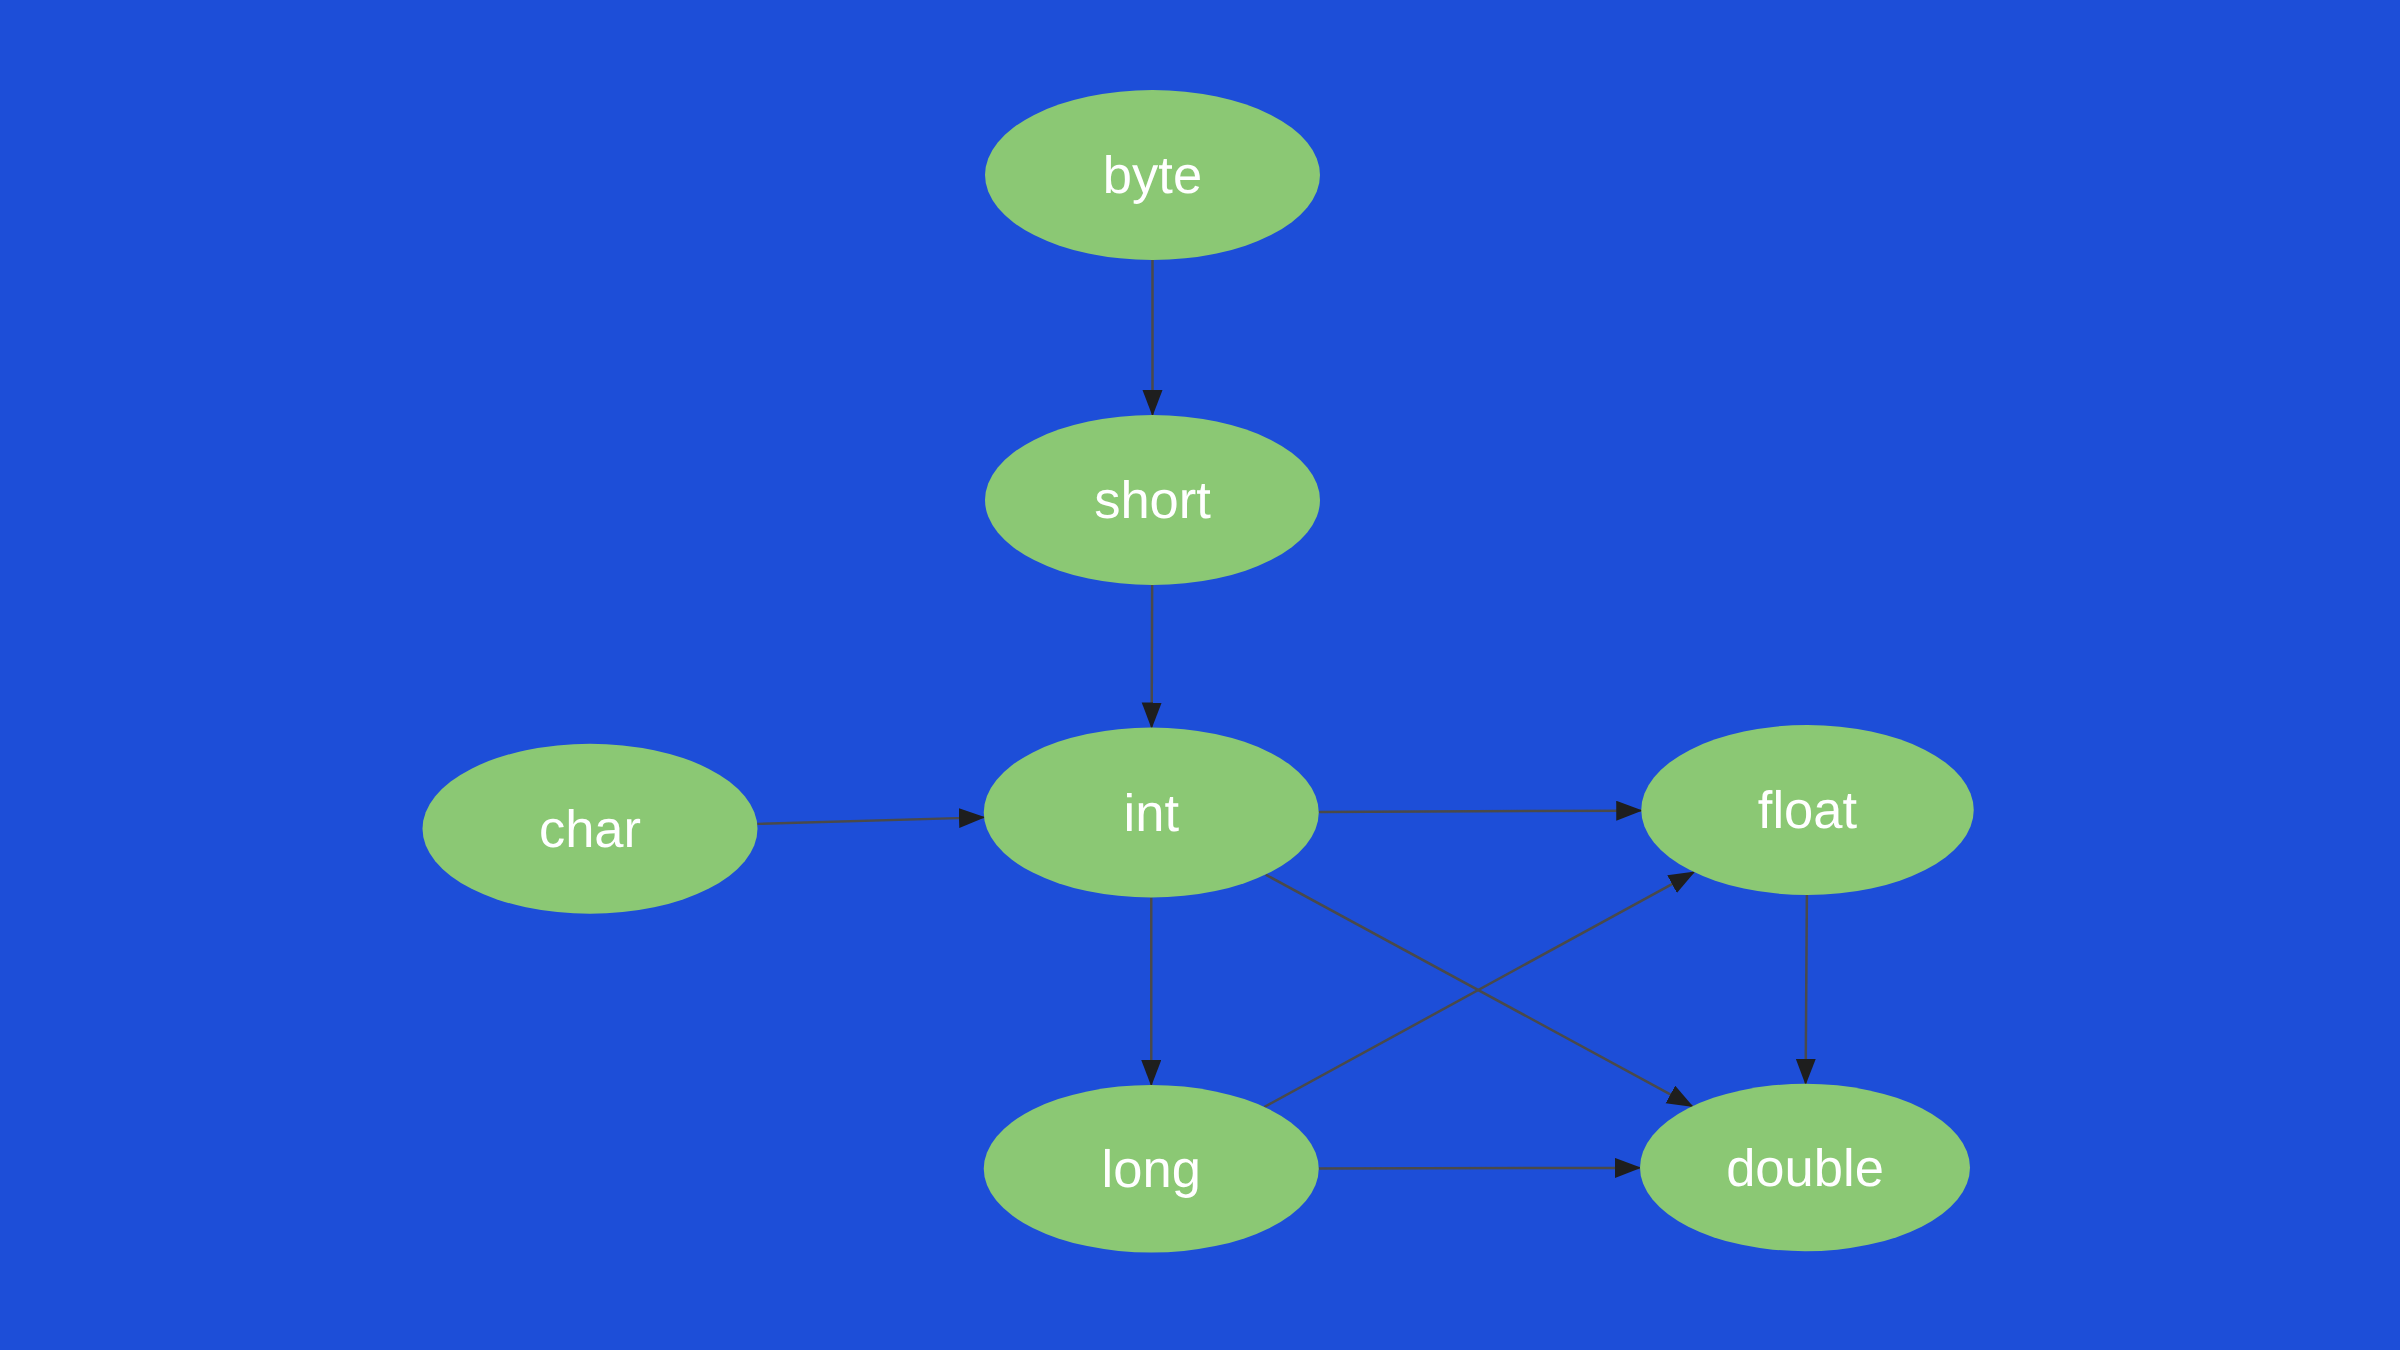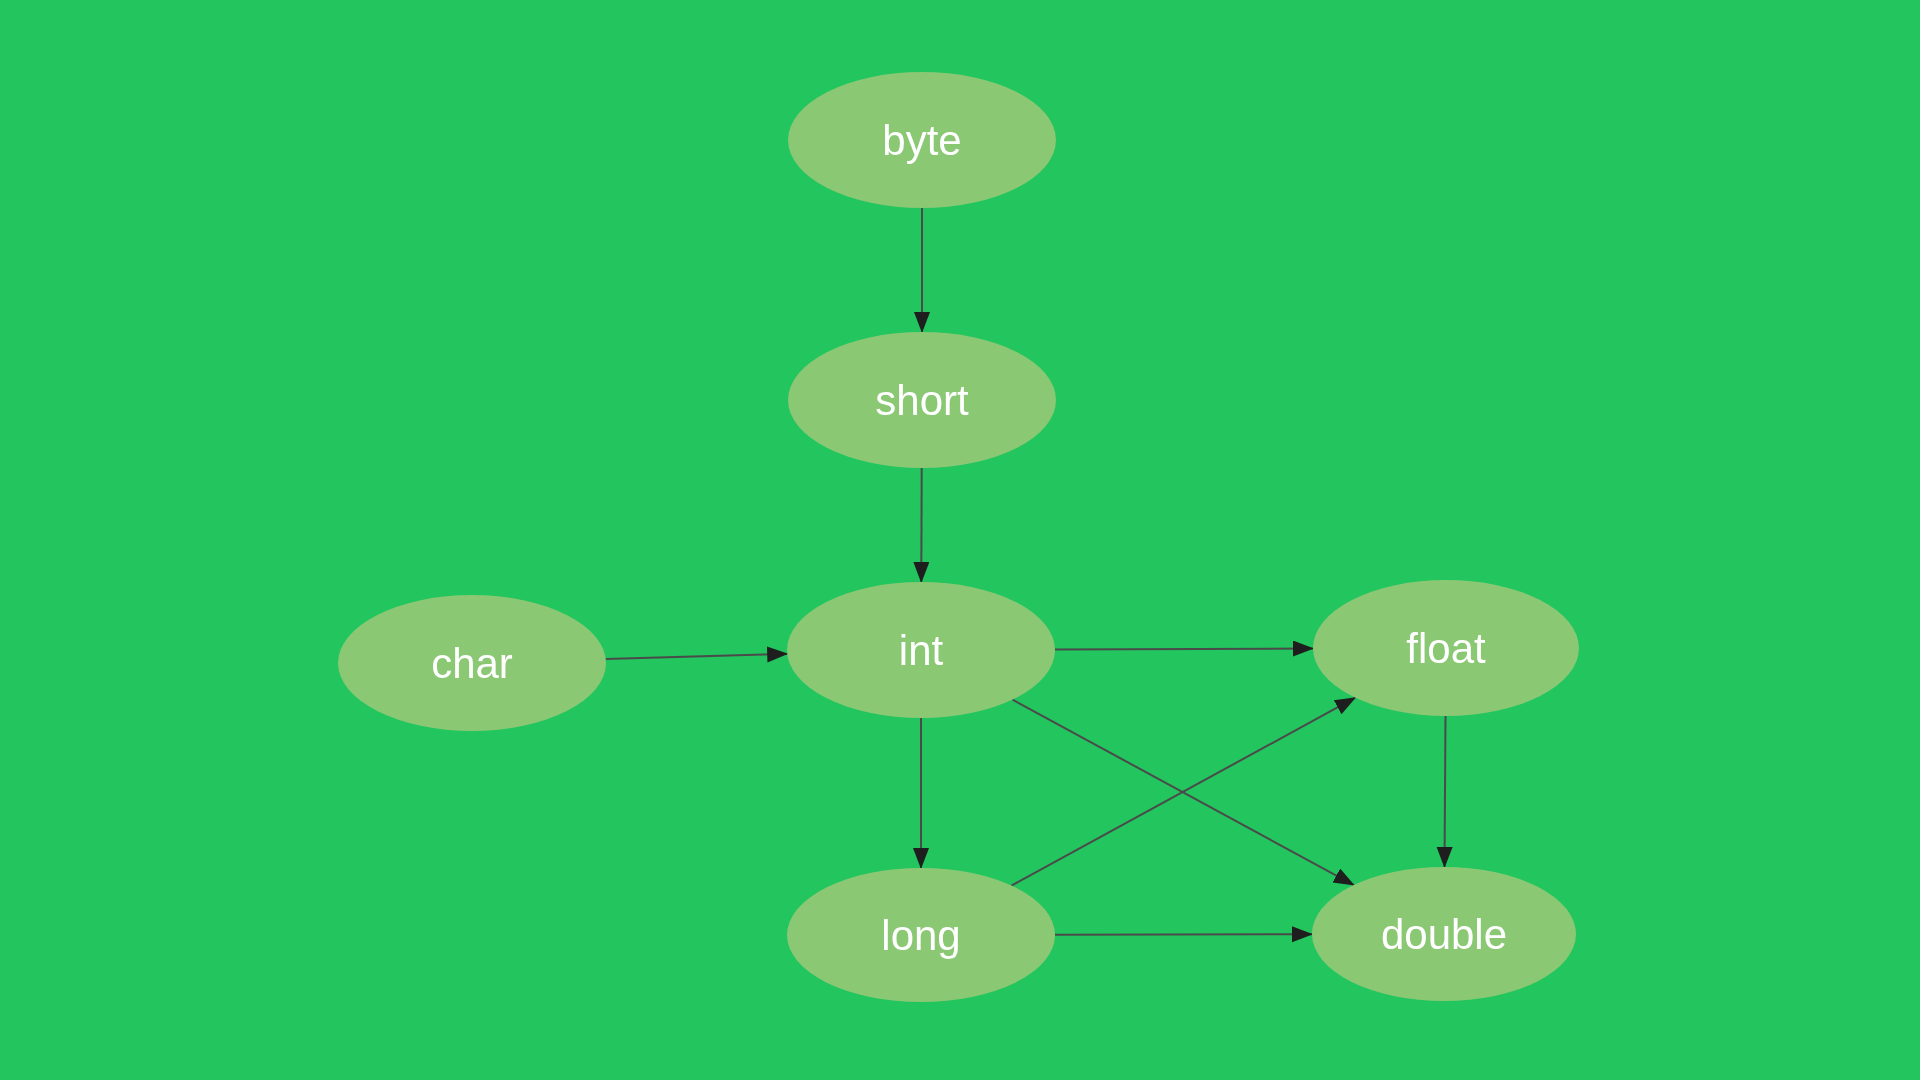--- a/index.html
+++ b/index.html
@@ -19,21 +19,21 @@
   .node-label {
     font-family: "Liberation Sans", "DejaVu Sans", sans-serif;
     font-size: 42px;
     font-weight: 400;
   }
   .edge-line { fill: none; }
 </style>
 </head>
 <body>
 
-<div class="stage" style="background: #22c55e;">
+<div class="stage" style="background: #1d4ed8;">
   <svg width="1920" height="1080" viewBox="0 0 1920 1080" xmlns="http://www.w3.org/2000/svg">
     <defs>
       <marker id="arrowhead" markerWidth="11" markerHeight="9" refX="10" refY="4" orient="auto" markerUnits="strokeWidth">
         <path d="M0,0 L10.5,4 L0,8 Z" fill="#1e1e1e"></path>
       </marker>
     </defs>
     <g id="edges-layer">
         <line x1="922.0" y1="208.0" x2="922.0" y2="332.0" stroke="#4a4a4a" stroke-width="2" marker-end="url(#arrowhead)" class="edge-line"></line>
         <line x1="921.7" y1="468.0" x2="921.3" y2="582.0" stroke="#4a4a4a" stroke-width="2" marker-end="url(#arrowhead)" class="edge-line"></line>
         <line x1="605.8" y1="659.1" x2="787.2" y2="653.9" stroke="#4a4a4a" stroke-width="2" marker-end="url(#arrowhead)" class="edge-line"></line>

